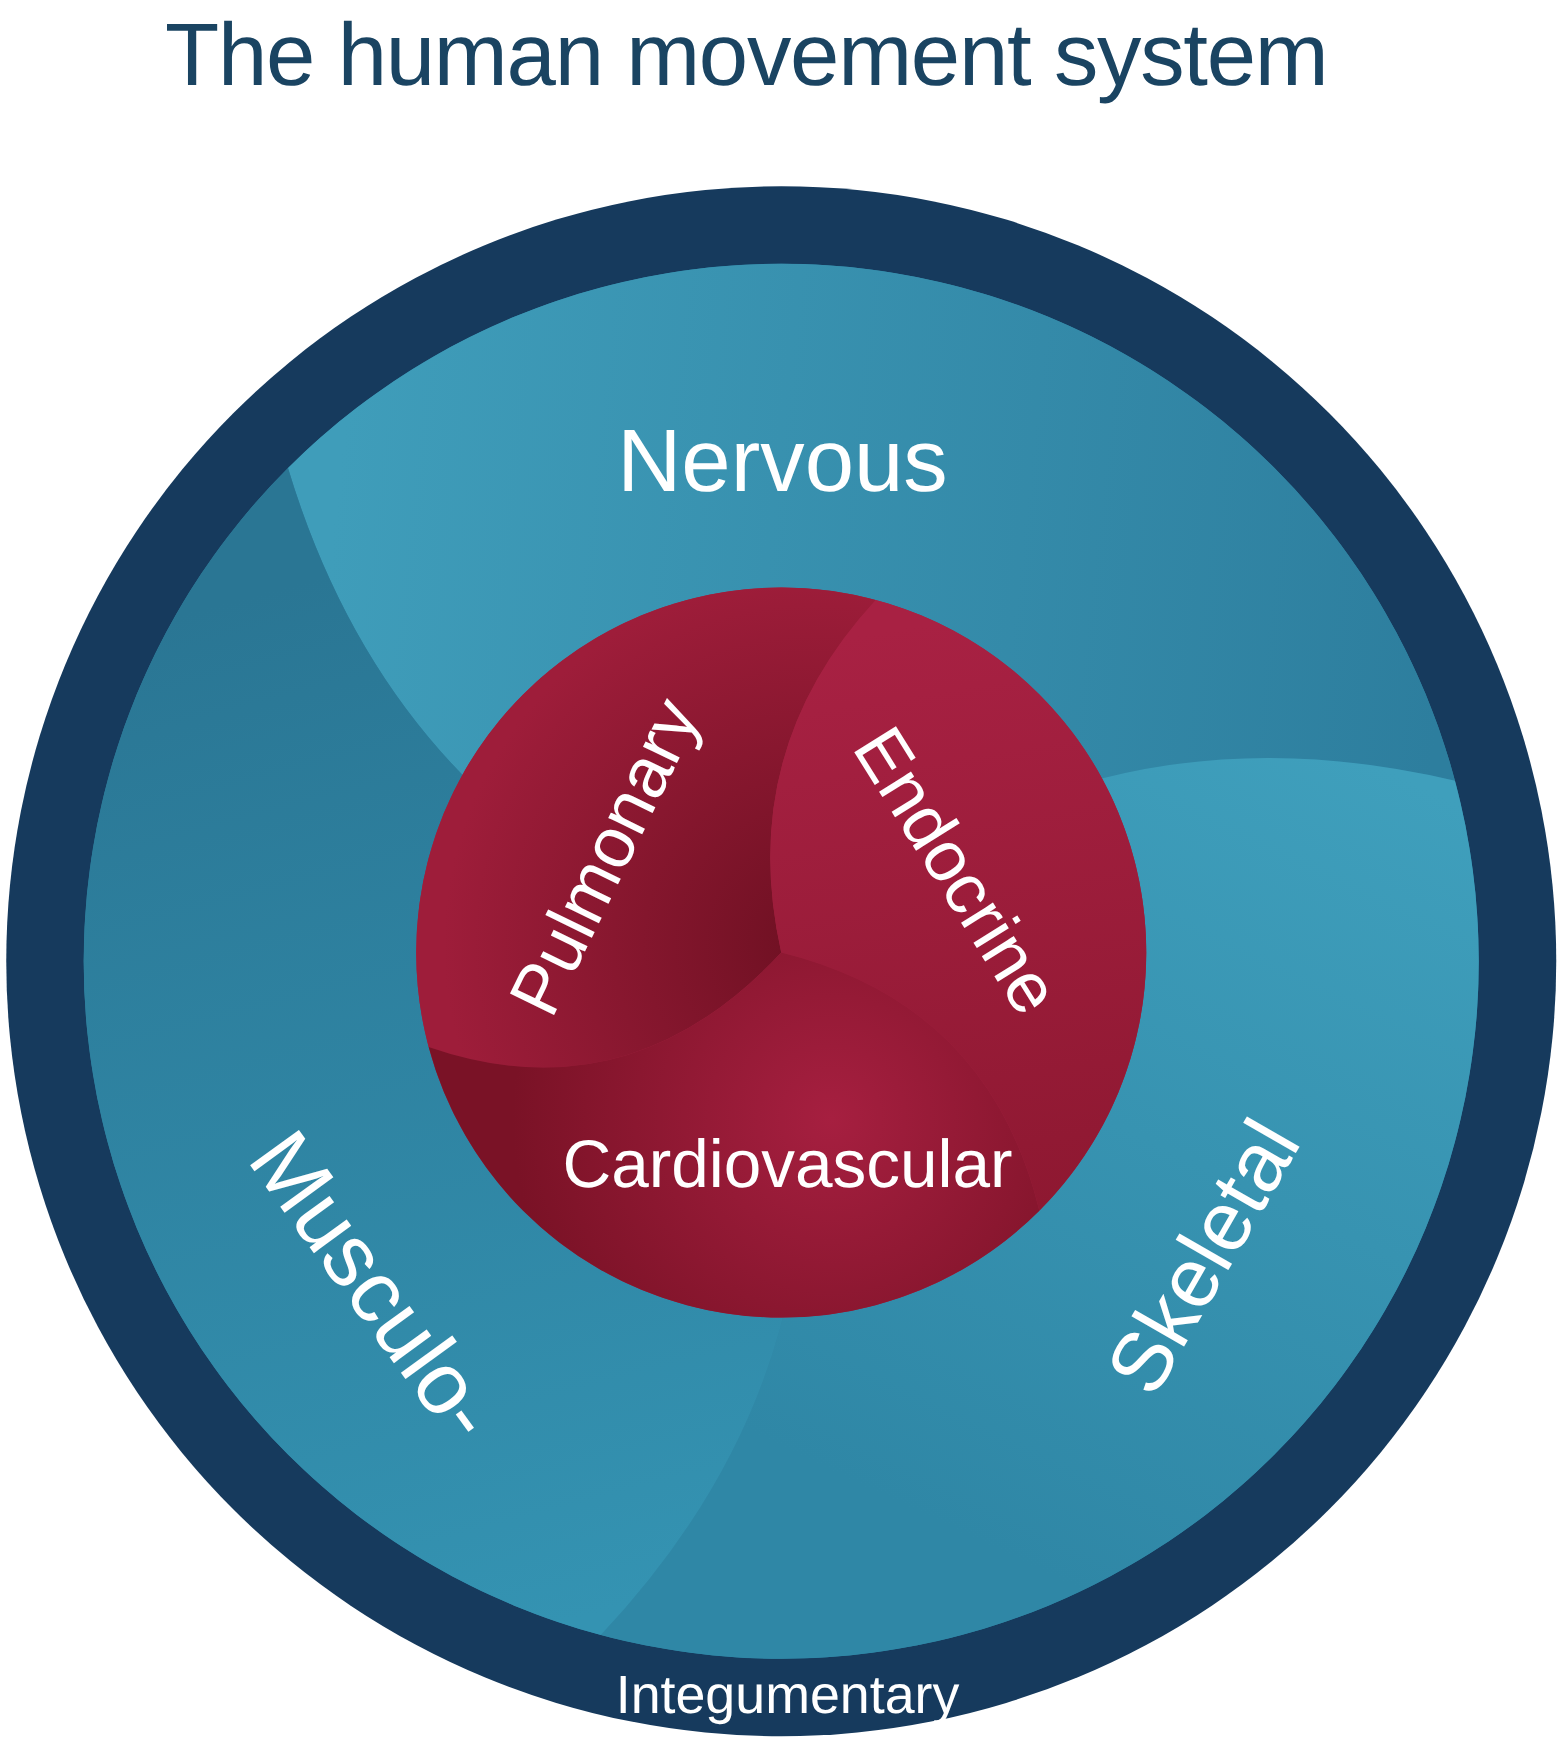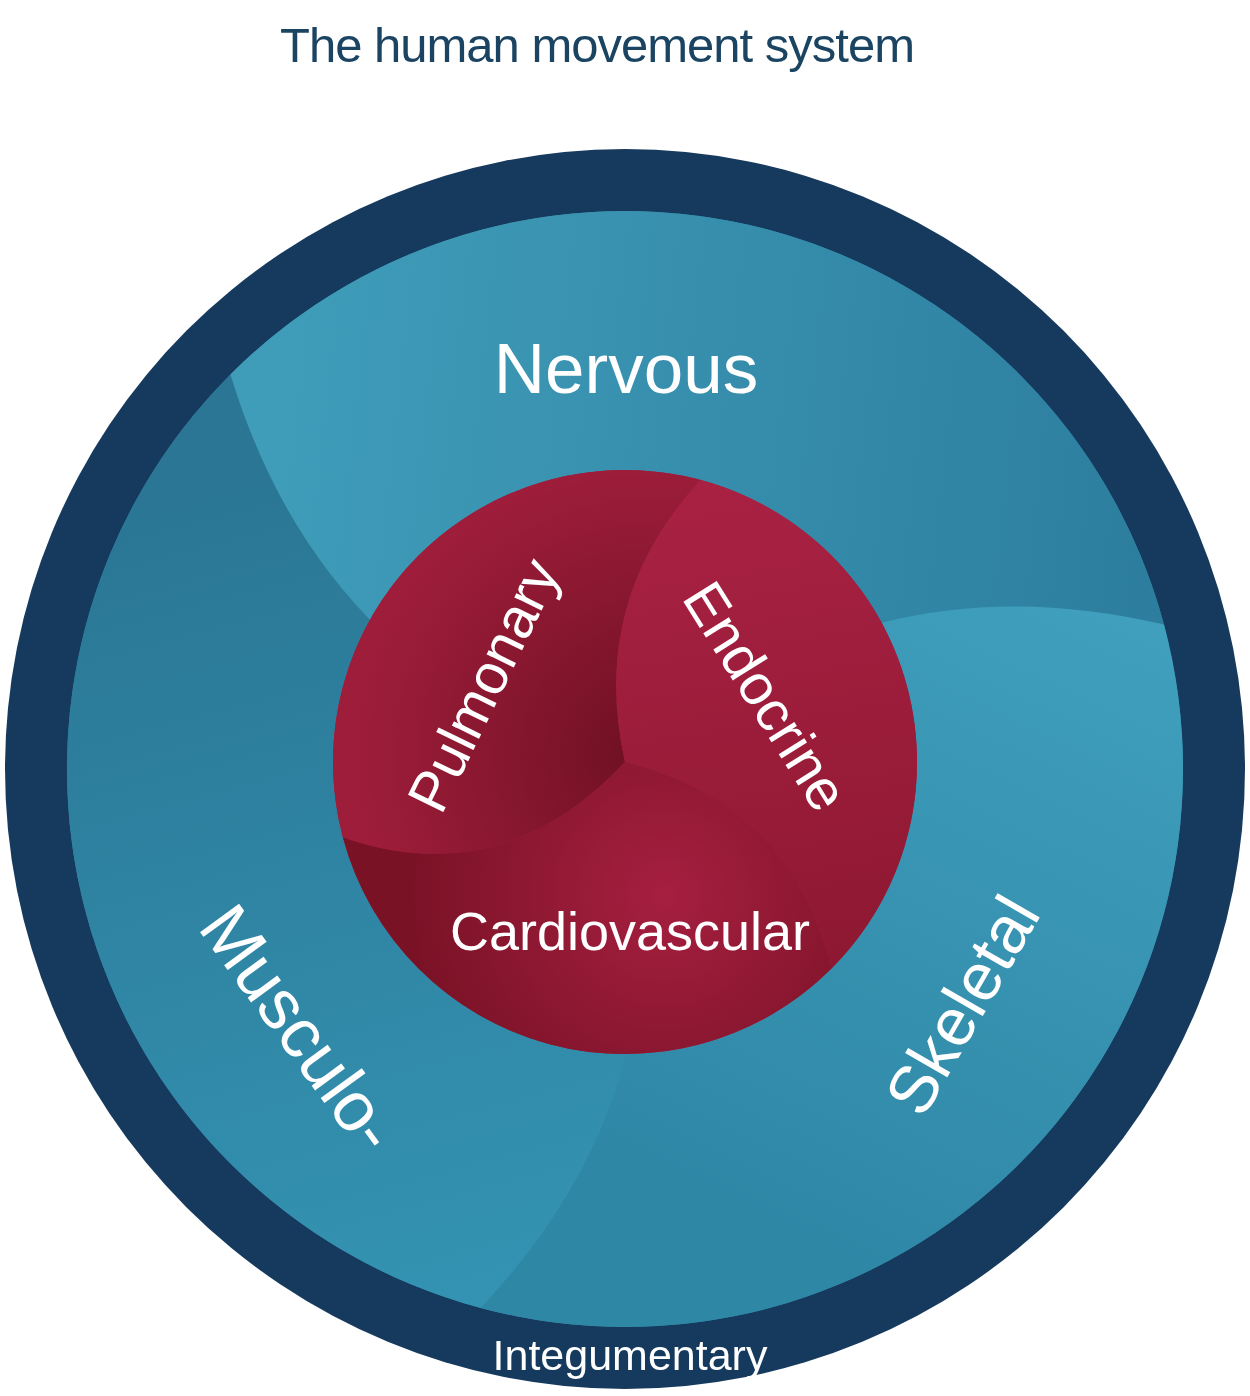--- a/index.html
+++ b/index.html
@@ -16,21 +16,21 @@
     overflow: hidden;
   }
   .title {
     position: absolute;
     top: 0;
     left: 0;
     width: 1194px;
     height: 90px;
     line-height: 90px;
     text-align: center;
-    font-size: 49px;
+    font-size: 71px;
     font-weight: 400;
     letter-spacing: -1px;
     white-space: nowrap;
   }
   .diagram-svg {
     position: absolute;
     left: 0;
     top: 0;
     width: 1250px;
     height: 1396px;

